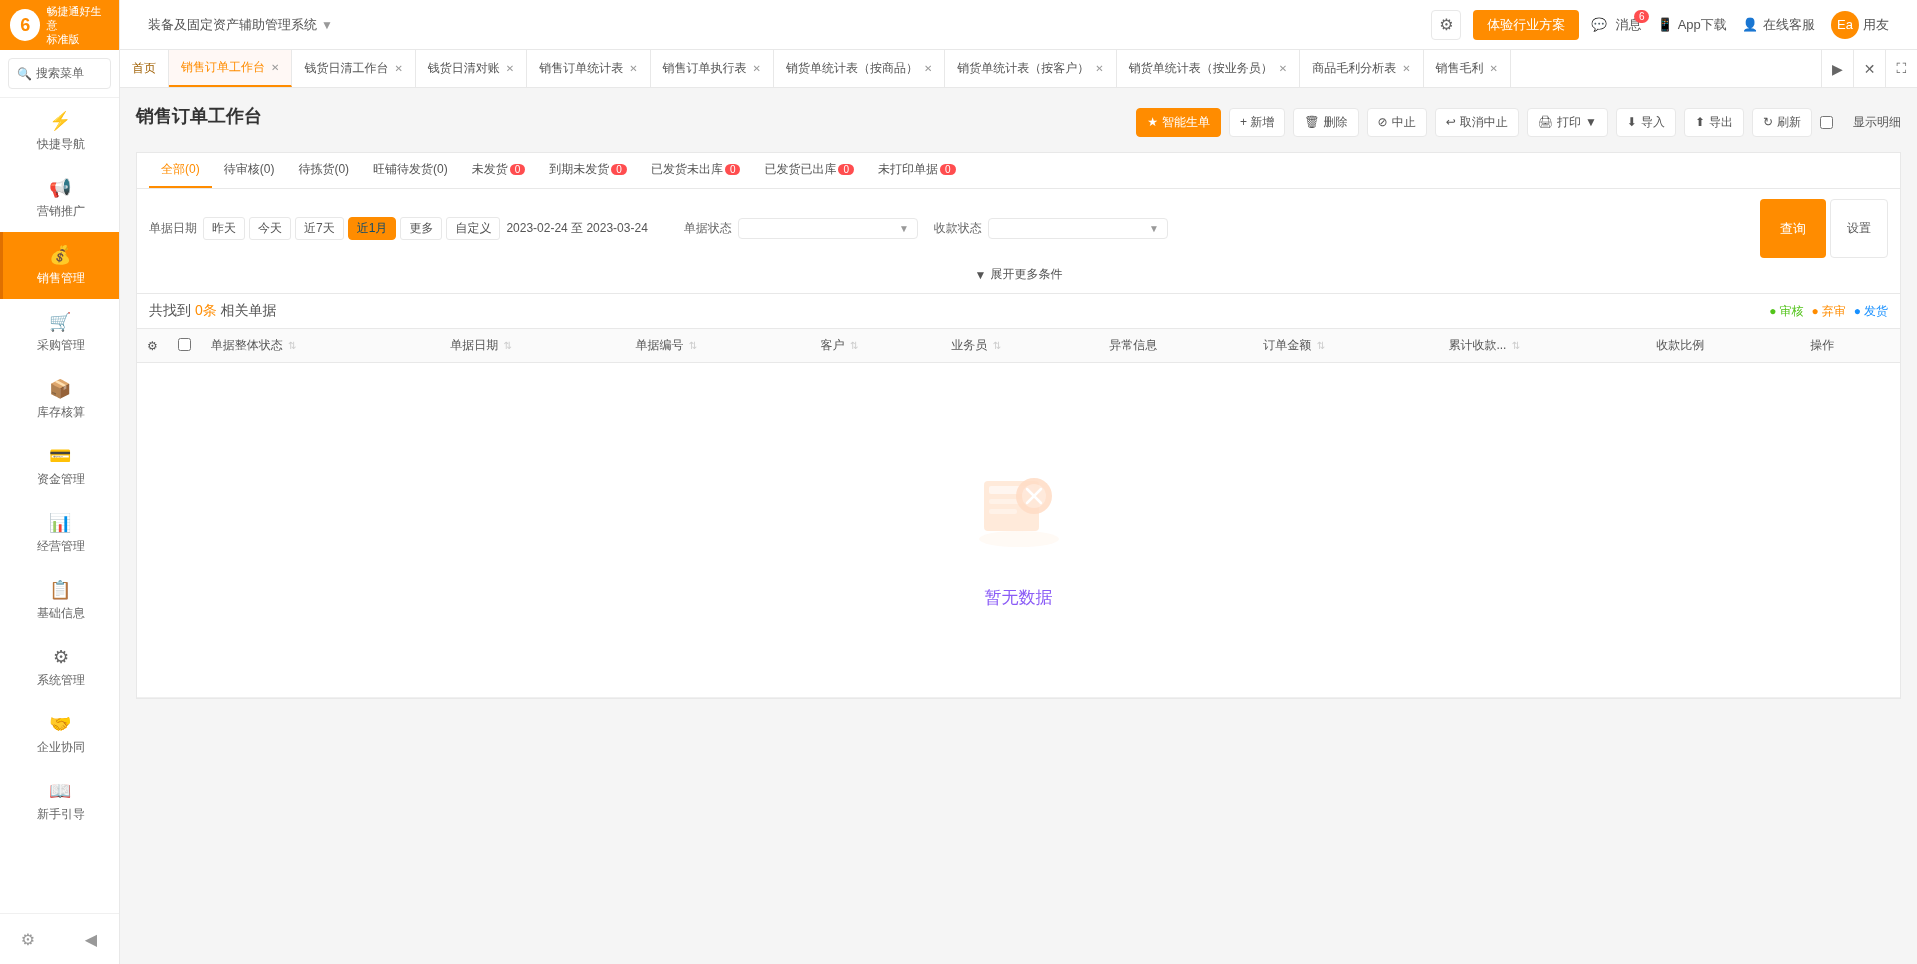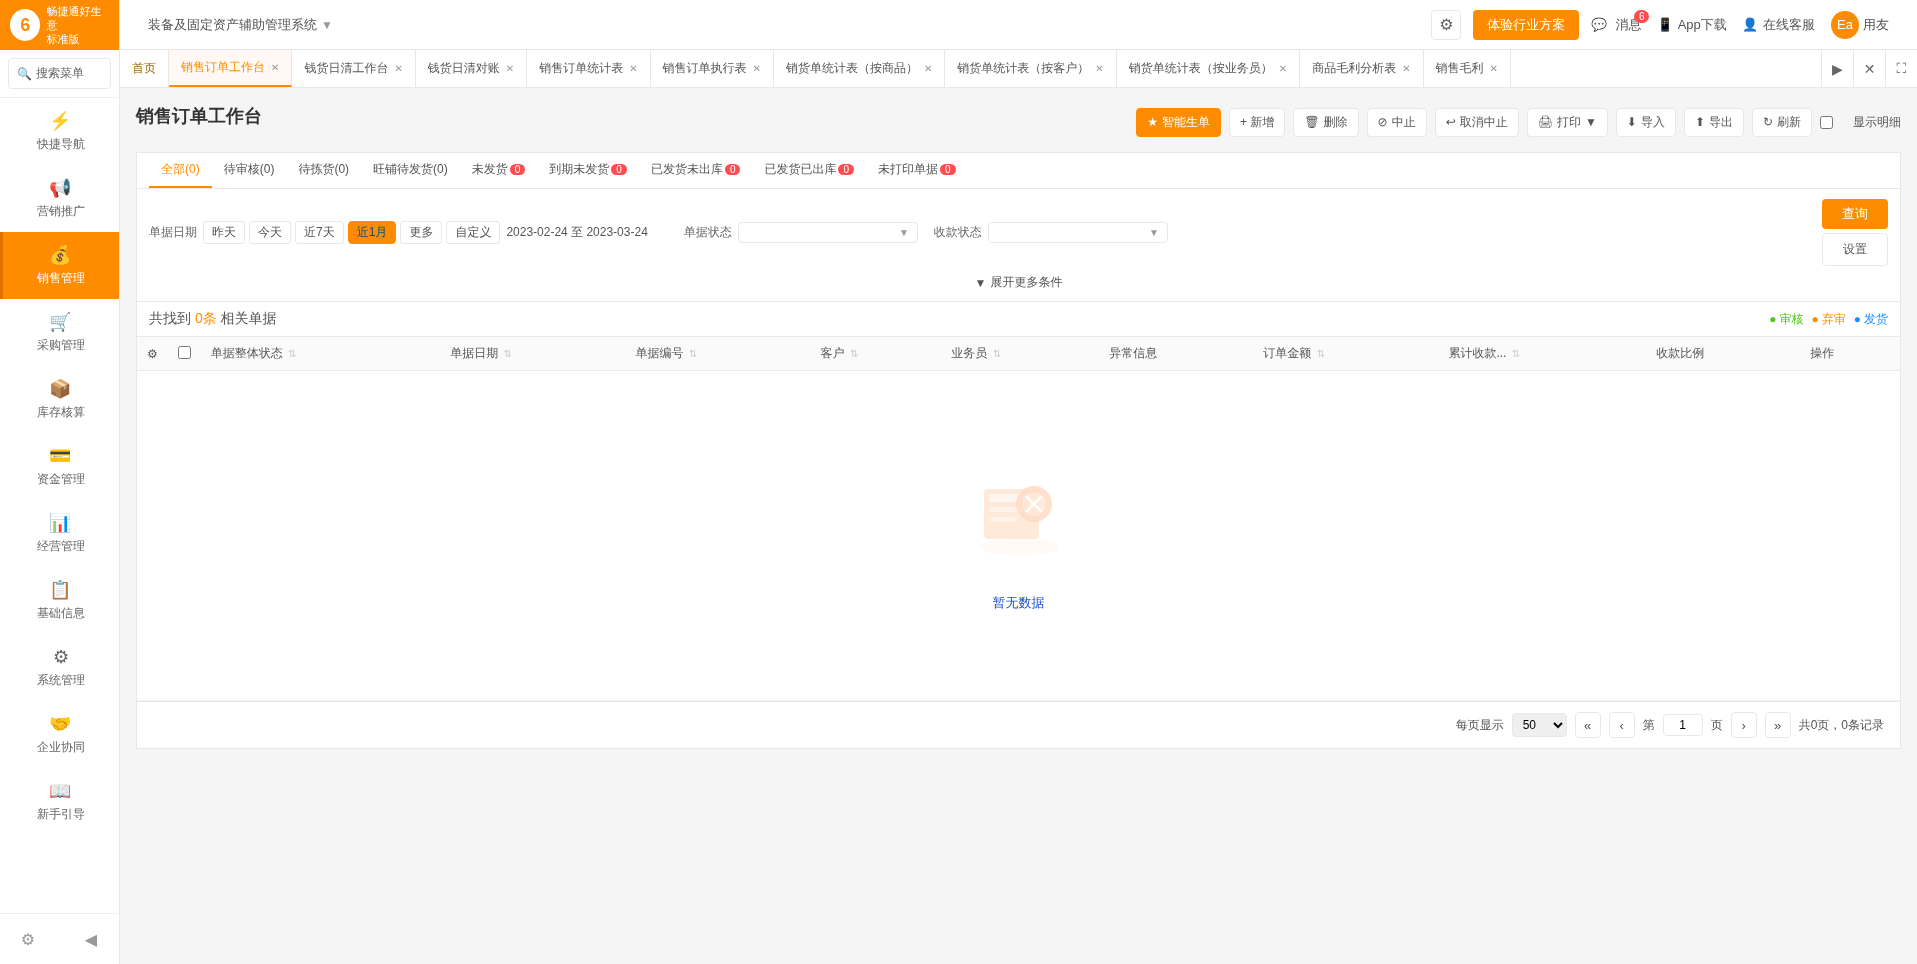--- a/index.html
+++ b/index.html
@@ -62,22 +62,22 @@
     .filter-item { display: flex; align-items: center; gap: 6px; }
     .filter-label { color: #666; font-size: 12px; white-space: nowrap; }
     .filter-date-btns { display: flex; gap: 4px; }
     .date-btn { padding: 2px 8px; border: 1px solid #e8e8e8; border-radius: 3px; cursor: pointer; font-size: 12px; color: #555; background: #fff; }
     .date-btn.active { background: #ff8c00; color: #0c4a6e; border-color: #ff8c00; border-radius: 4px; }
     .filter-date-range { color: #555; font-size: 12px; }
     .filter-select { display: flex; align-items: center; gap: 4px; border: 1px solid #e8e8e8; border-radius: 4px; padding: 4px 8px; cursor: pointer; min-width: 160px; background: #fff; color: #555; }
     .filter-select-arrow { color: #999; font-size: 10px; margin-left: auto; }
     .filter-expand { display: flex; align-items: center; gap: 4px; cursor: pointer; color: #555; font-size: 12px; margin: 0 auto; }
     .query-btn { background: #ff8c00; color: #fff; border: none; padding: 6px 20px; border-radius: 4px; cursor: pointer; font-size: 13px; }
-    .set-btn { background: #fff; color: #555; border: 1px solid #e8e8e8; padding: 7px 16px; border-radius: 4px; cursor: pointer; font-size: 12px; }
-    .filter-actions { display: flex; flex-direction: column; gap: 4px; }
+    .set-btn { background: #fff; color: #555; border: 1px solid #e8e8e8; padding: 20px 16px; border-radius: 4px; cursor: pointer; font-size: 12px; }
+    .filter-actions { display: flex; gap: 4px; }
 
     
     .table-area { background: #fff; border: 1px solid #e8e8e8; }
     .table-header-row { display: flex; align-items: center; justify-content: space-between; padding: 8px 12px; border-bottom: 1px solid #e8e8e8; }
     .table-count { color: #555; font-size: 14px; }
     .table-count em { color: #ff8c00; font-style: normal; }
     .table-ops { display: flex; gap: 8px; }
     .table-op-btn { display: flex; align-items: center; gap: 3px; color: #555; cursor: pointer; font-size: 12px; }
     .table-op-btn.review { color: #52c41a; }
     .table-op-btn.unreview { color: #ff8c00; }
@@ -87,21 +87,21 @@
     .data-table { width: 100%; border-collapse: collapse; }
     .data-table th { background: #fafafa; border-bottom: 1px solid #e8e8e8; padding: 8px 10px; text-align: left; color: #555; font-weight: normal; font-size: 12px; white-space: nowrap; }
     .data-table th .sort-icons { color: #ccc; font-size: 10px; margin-left: 2px; }
     .data-table td { padding: 8px 10px; border-bottom: 1px solid #f0f0f0; color: #333; font-size: 12px; }
     .table-settings-col { width: 30px; }
     .table-cb-col { width: 30px; }
     
     
     .empty-state { display: flex; flex-direction: column; align-items: center; justify-content: center; padding: 80px 0; }
     .empty-icon { font-size: 80px; margin-bottom: 16px; opacity: 0.4; }
-    .empty-text { color: #1d4ed8; font-size: 13px; }
+    .empty-text { color: #8b5cf6; font-size: 17px; }
 
     
     .pagination { background: #fff; border: 1px solid #e8e8e8; border-top: none; padding: 10px 16px; display: flex; align-items: center; justify-content: flex-end; gap: 8px; }
     .page-size-label { color: #555; font-size: 12px; }
     .page-size-select { border: 1px solid #e8e8e8; border-radius: 4px; padding: 3px 6px; font-size: 12px; }
     .page-btn { width: 26px; height: 26px; display: flex; align-items: center; justify-content: center; border: 1px solid #e8e8e8; border-radius: 4px; cursor: pointer; color: #555; font-size: 13px; background: #fff; }
     .page-input { width: 40px; border: 1px solid #e8e8e8; border-radius: 4px; padding: 3px 6px; text-align: center; font-size: 12px; }
     .page-total { color: #555; font-size: 12px; }
 
     
@@ -471,31 +471,14 @@
                   </div>
                   <div class="empty-text">暂无数据</div>
                 </div>
               </td>
             </tr>
           </tbody>
         </table>
       </div>
     </div>
 
-    <div class="pagination">
-      <span class="page-size-label">每页显示</span>
-      <select class="page-size-select">
-        <option value="50">50</option>
-        <option value="10">10</option>
-        <option value="20">20</option>
-        <option value="100">100</option>
-      </select>
-      <div class="page-btn">«</div>
-      <div class="page-btn">‹</div>
-      <span style="font-size:12px;color:#555;">第</span>
-      <input class="page-input" type="text" value="1" style="">
-      <span style="font-size:12px;color:#555;">页</span>
-      <div class="page-btn">›</div>
-      <div class="page-btn">»</div>
-      <span class="page-total">共0页，0条记录</span>
-    </div>
   </div>
 </div>
 
 </body></html>

